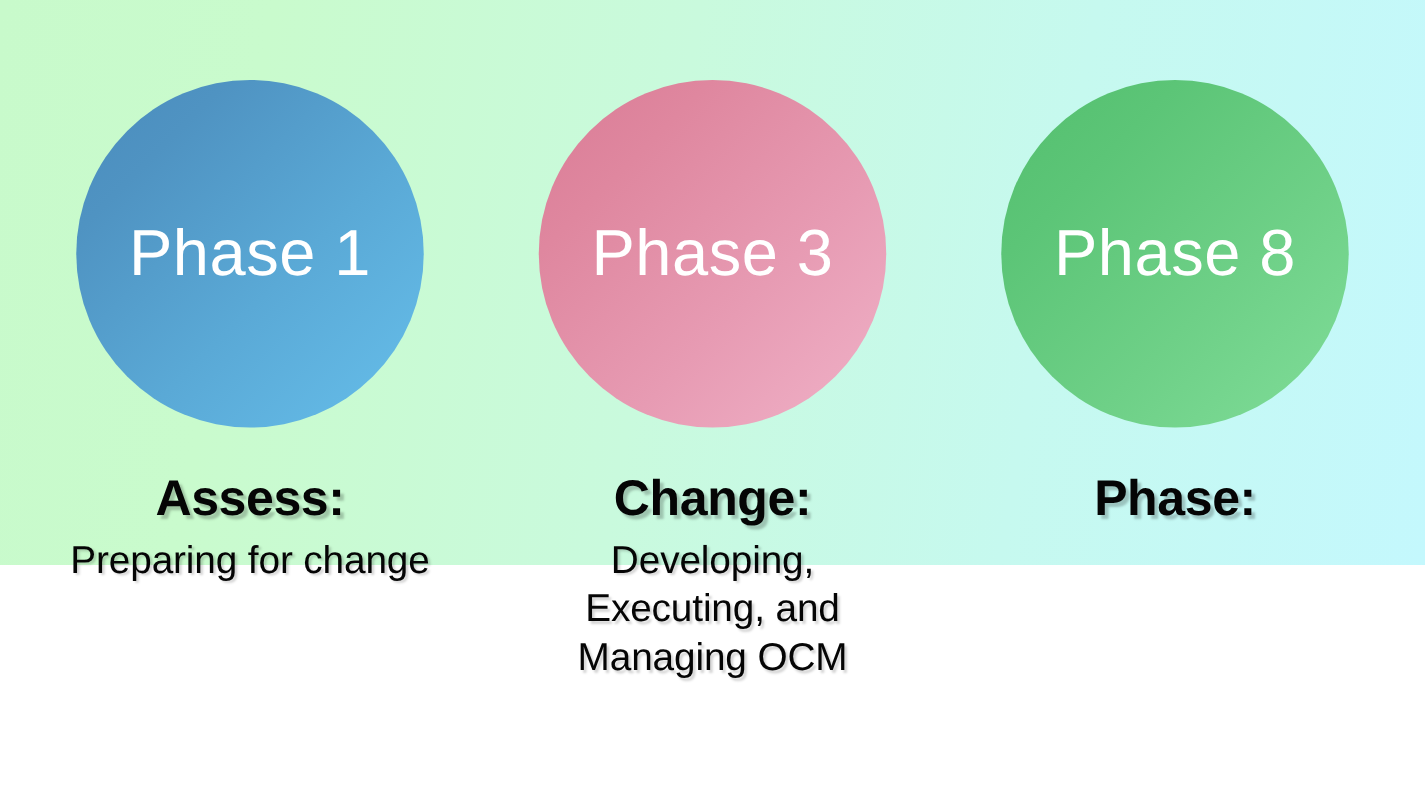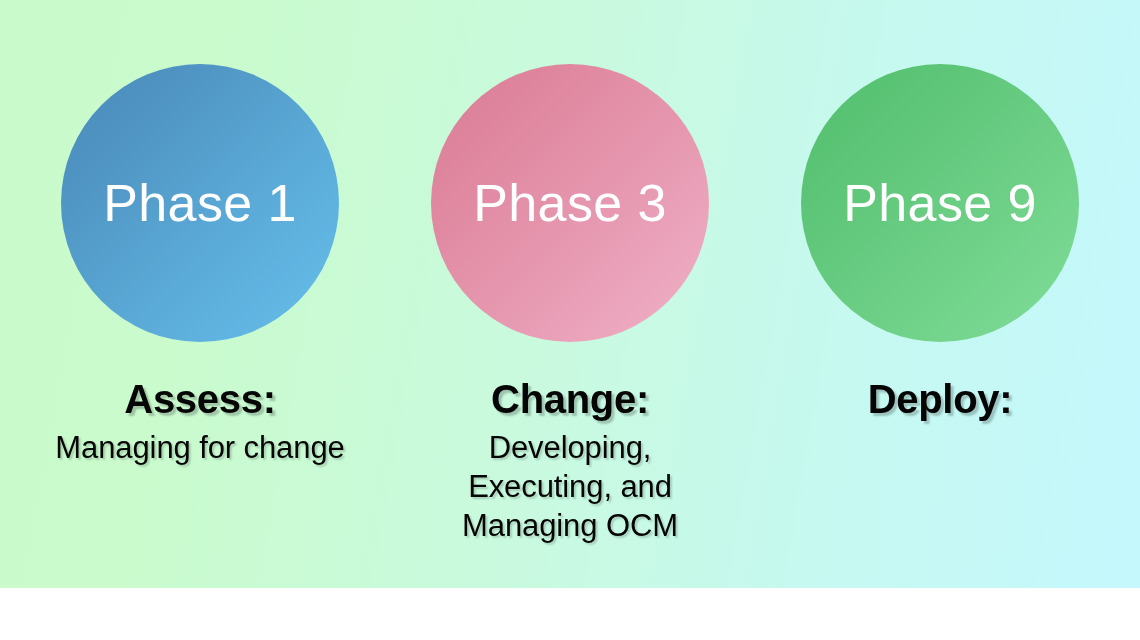--- a/index.html
+++ b/index.html
@@ -11,21 +11,21 @@
   body {
     width: 1140px;
     height: 640px;
     overflow: hidden;
     font-family: "Liberation Sans", "DejaVu Sans", sans-serif;
   }
 
   #slide {
     position: relative;
     width: 1140px;
-    height: 588px;
+    height: 452px;
     box-sizing: border-box;
     background: linear-gradient(100deg,
                 #c8facb 0%,
                 #c9fbcd 18%,
                 #c9fadd 46%,
                 #c6f9ef 72%,
                 #c4f8fd 100%);
   }
 
   .columns {
@@ -111,37 +111,37 @@
 
 <div id="slide">
   <div class="columns">
 
     <div class="column">
       <div class="circle circle-1">
         <span class="circle-label">Phase 1</span>
       </div>
       <div class="caption">
         <div class="caption-title">Assess:</div>
-        <div class="caption-body">Managing for change</div>
+        <div class="caption-body">Preparing for change</div>
       </div>
     </div>
 
     <div class="column">
       <div class="circle circle-2">
         <span class="circle-label">Phase 3</span>
       </div>
       <div class="caption">
         <div class="caption-title">Change:</div>
         <div class="caption-body">Developing, Executing, and Managing OCM</div>
       </div>
     </div>
 
     <div class="column">
       <div class="circle circle-3">
-        <span class="circle-label">Phase 9</span>
+        <span class="circle-label">Phase 8</span>
       </div>
       <div class="caption">
-        <div class="caption-title">Deploy:</div>
+        <div class="caption-title">Phase:</div>
       </div>
     </div>
 
   </div>
 </div>
 
 </body></html>

